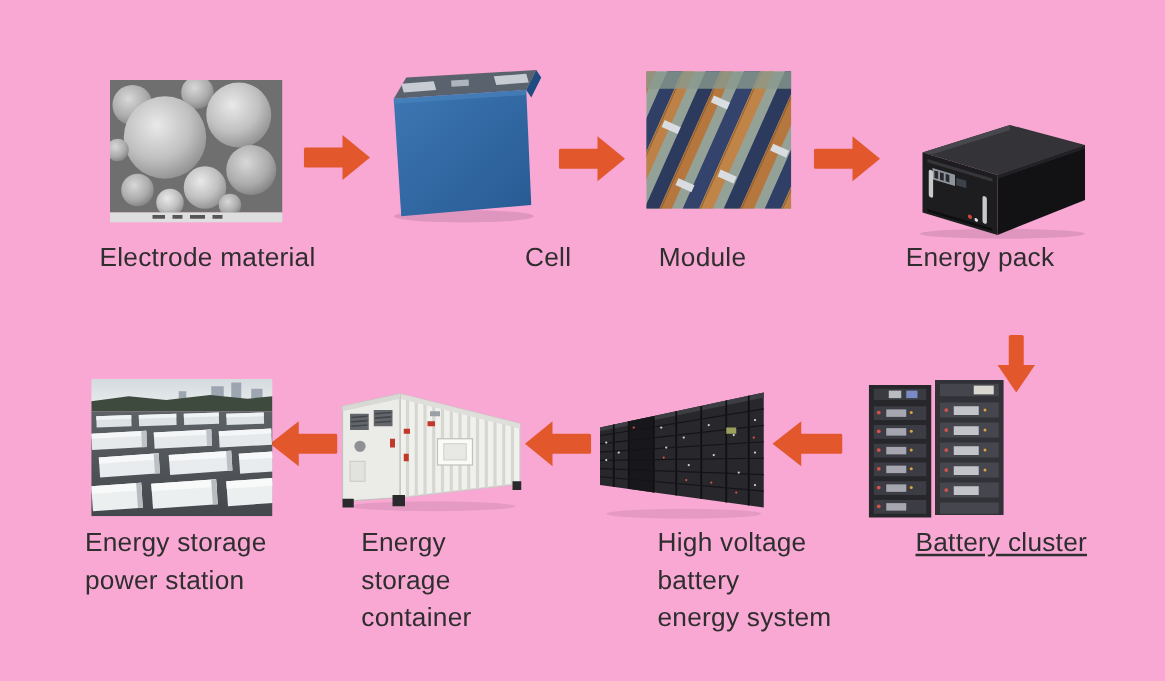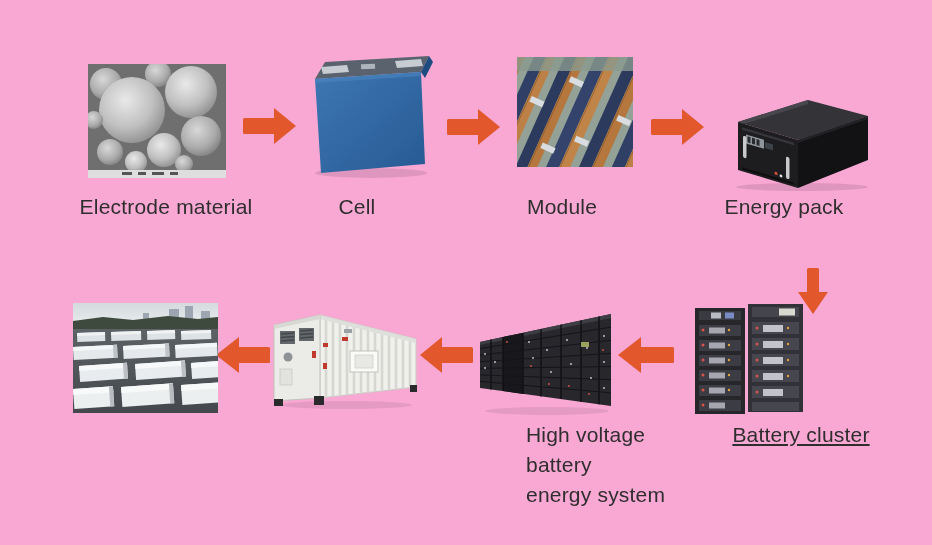--- a/index.html
+++ b/index.html
@@ -172,21 +172,21 @@
         <rect x="48" y="20" width="3.5" height="22" rx="1.7" fill="#c9c9cc"></rect>
         <circle cx="38" cy="40" r="1.6" fill="#d24a3a"></circle>
         <circle cx="43" cy="41" r="1.4" fill="#e8e8e8"></circle>
         <rect x="4" y="44" width="52" height="2" fill="#0e0e10"></rect>
       </g>
       <polygon points="82,48 152,24 152,27 82,51" fill="#222226"></polygon>
     </svg>
   </figure>
 
   <div class="label center" style="left:66px;top:192px;width:200px;">Electrode material</div>
-  <div class="label center" style="left:257px;top:192px;width:200px;">Cell</div>
+  <div class="label center" style="left:257px;top:192px;width:200px;text-align:right;">Cell</div>
   <div class="label center" style="left:462px;top:192px;width:200px;">Module</div>
   <div class="label center" style="left:684px;top:192px;width:200px;">Energy pack</div>
 
   <div class="arrow" style="left:798px;top:268px;">
     <svg width="30" height="46" viewBox="0 0 30 46">
         <g fill="#E2572C">
       <rect x="9" y="0" width="12" height="26" rx="1.5"></rect>
       <polygon points="0,24 30,24 15,46"></polygon>
     </g>
       </svg>
@@ -494,18 +494,23 @@
             <rect x="48" width="4" height="20" fill="#b8bcc0"></rect>
           </g>
         <g transform="translate(108,82) rotate(-4)">
             <rect width="37" height="20" fill="#eceff0"></rect>
             <rect width="37" height="6" fill="#f8fafa"></rect>
           </g>
       </g>
     </svg>
   </figure>
 
+  <div class="label" style="left:68px;top:420px;width:210px;">Energy storage
+power station</div>
+  <div class="label" style="left:289px;top:420px;width:180px;">Energy
+storage
+container</div>
   <div class="label" style="left:526px;top:420px;width:190px;">High voltage
 battery
 energy system</div>
   <div class="label center" style="left:701px;top:420px;width:200px;text-decoration:underline;">Battery cluster</div>
 
 </div>
 
 </body></html>

